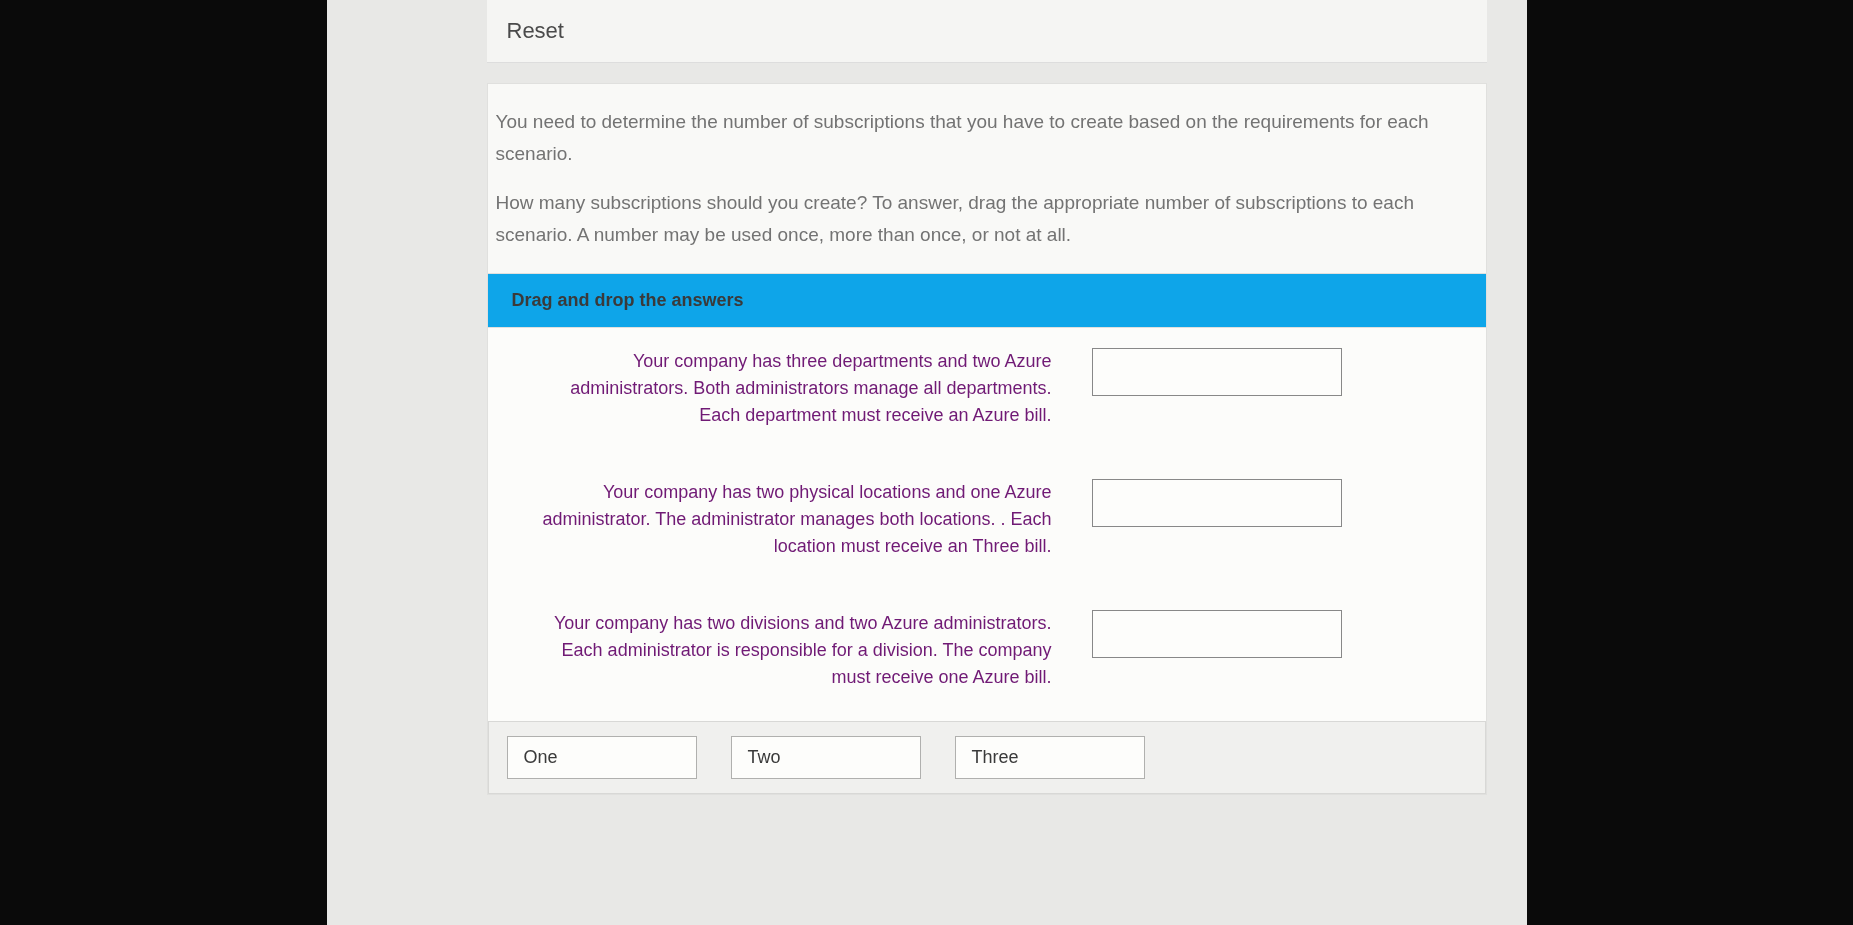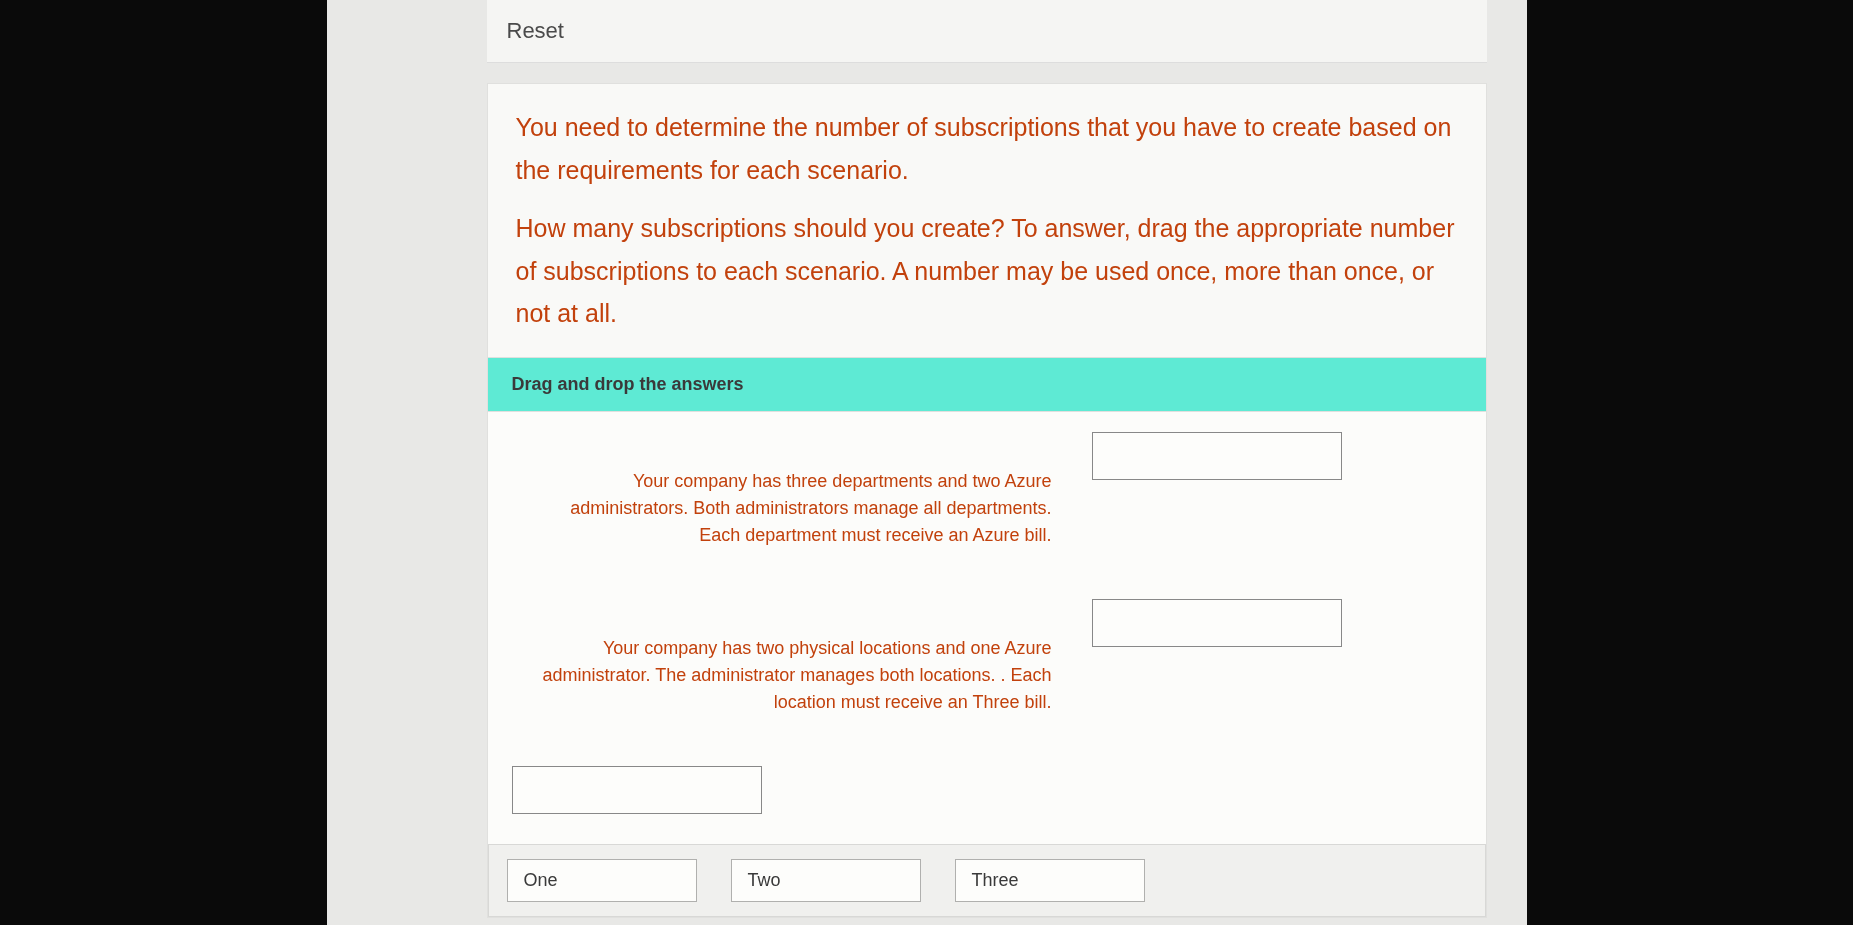--- a/index.html
+++ b/index.html
@@ -54,41 +54,41 @@
       font-family: inherit;
     }
     
     .question-card {
       background: #f9f9f7;
       margin-top: 20px;
       border: 1px solid #e0e0de;
     }
     
     .question-text {
-      padding: 22px 28px;
-      color: #c2410c;
-      font-size: 25px;
+      padding: 22px 8px;
+      color: #737373;
+      font-size: 19px;
       line-height: 1.7;
     }
     
     .question-text p {
       margin-bottom: 16px;
     }
     
     .question-text p:last-child {
       margin-bottom: 0;
     }
     
     .drag-header {
       padding: 16px 24px;
       font-weight: 600;
       color: #3a3a3a;
       font-size: 18px;
       border-top: 1px solid #e0e0de;
-      background: #5eead4;
+      background: #0ea5e9;
     }
     
     .scenarios {
       background: #fcfcfa;
       border-top: 1px solid #e0e0de;
       padding: 20px 24px;
     }
     
     .scenario-row {
       display: flex;
@@ -97,25 +97,24 @@
       margin-bottom: 50px;
     }
     
     .scenario-row:last-child {
       margin-bottom: 10px;
     }
     
     .scenario-text {
       flex: 0 0 540px;
       text-align: right;
-      color: #c2410c;
+      color: #701a75;
       font-size: 18px;
       line-height: 1.5;
       padding-left: 20px;
-      margin-top: 36px;
     }
     
     .drop-zone {
       flex: 0 0 250px;
       height: 48px;
       border: 1px solid #888;
       background: #fdfdfb;
     }
     
     .options-bar {
@@ -161,20 +160,21 @@
             <div class="scenario-text">Your company has three departments and two Azure administrators. Both administrators manage all departments. Each department must receive an Azure bill.</div>
             <div class="drop-zone"></div>
           </div>
 
           <div class="scenario-row">
             <div class="scenario-text">Your company has two physical locations and one Azure administrator. The administrator manages both locations. . Each location must receive an Three bill.</div>
             <div class="drop-zone"></div>
           </div>
 
           <div class="scenario-row">
+            <div class="scenario-text">Your company has two divisions and two Azure administrators. Each administrator is responsible for a division. The company must receive one Azure bill.</div>
             <div class="drop-zone"></div>
           </div>
         </div>
 
         <div class="options-bar">
           <div class="option-item">One</div>
           <div class="option-item">Two</div>
           <div class="option-item">Three</div>
         </div>
       </div>

